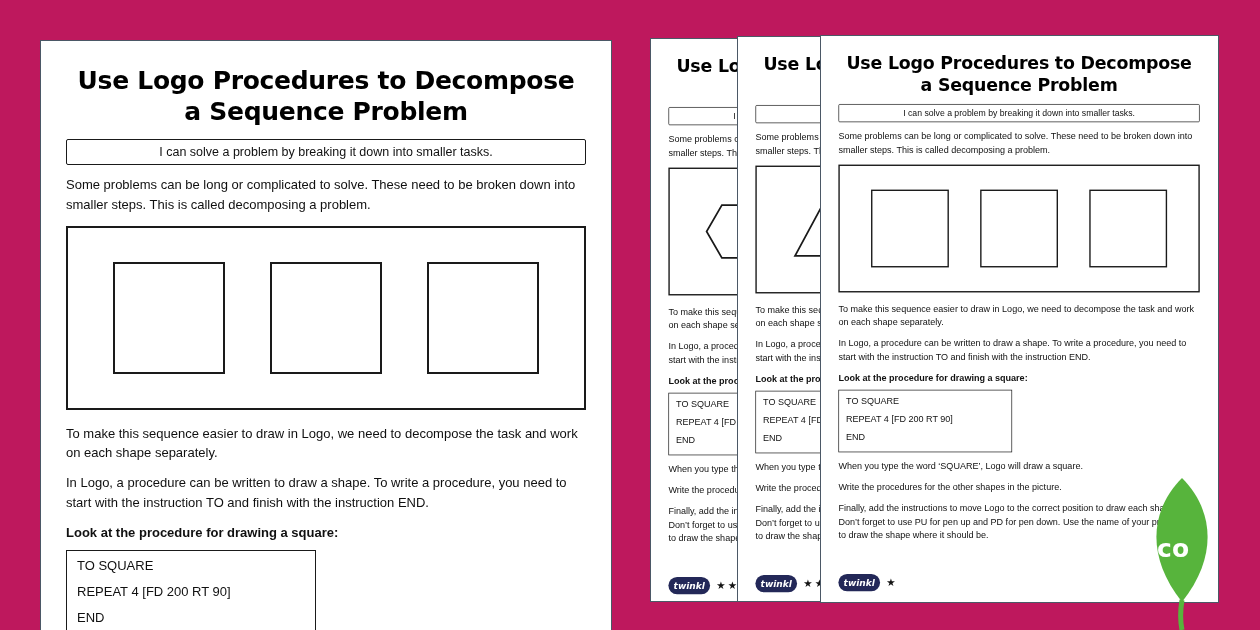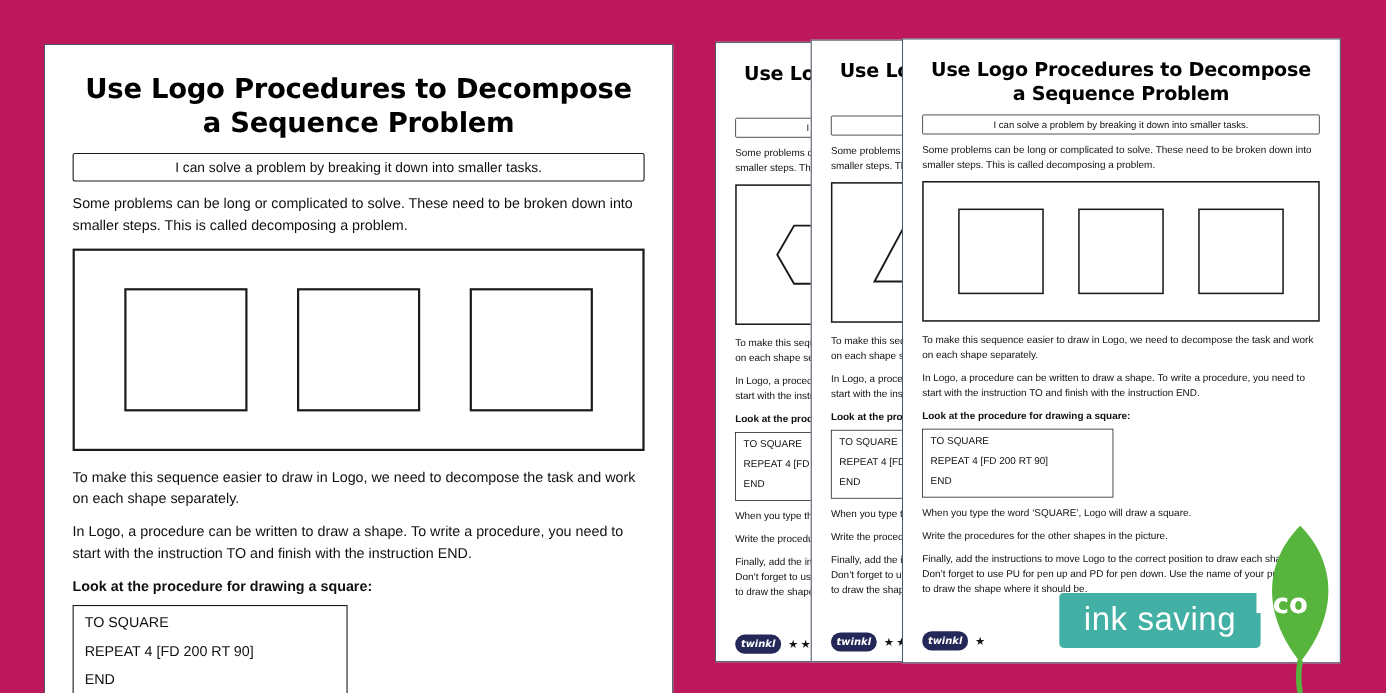--- a/index.html
+++ b/index.html
@@ -173,23 +173,20 @@
       <p class="body">Finally, add the instructions to move Logo to the correct position to draw each shape. Don’t forget to use PU for pen up and PD for pen down. Use the name of your procedure to draw the shape where it should be.</p>
       <div class="sheet-footer">
         <div class="twinkl-pill">
             <span>twinkl</span>
           </div>
         <div class="stars">★</div>
       </div>
     </div>
   </div>
 
-  <div class="ink-band">
-    <span>ink saving</span>
-  </div>
 
   <div class="eco-leaf">
     <svg width="84" height="154" viewBox="0 0 84 154">
       <path d="M42 124 C40 136 40 144 42 154" fill="none" stroke="#57b43c" stroke-width="5"></path>
       <path d="M42 2 C72 32 80 78 42 126 C4 78 12 32 42 2 Z" fill="#57b43c"></path>
     </svg>
     <div class="eco-text">Eco</div>
   </div>
 
 </div>

